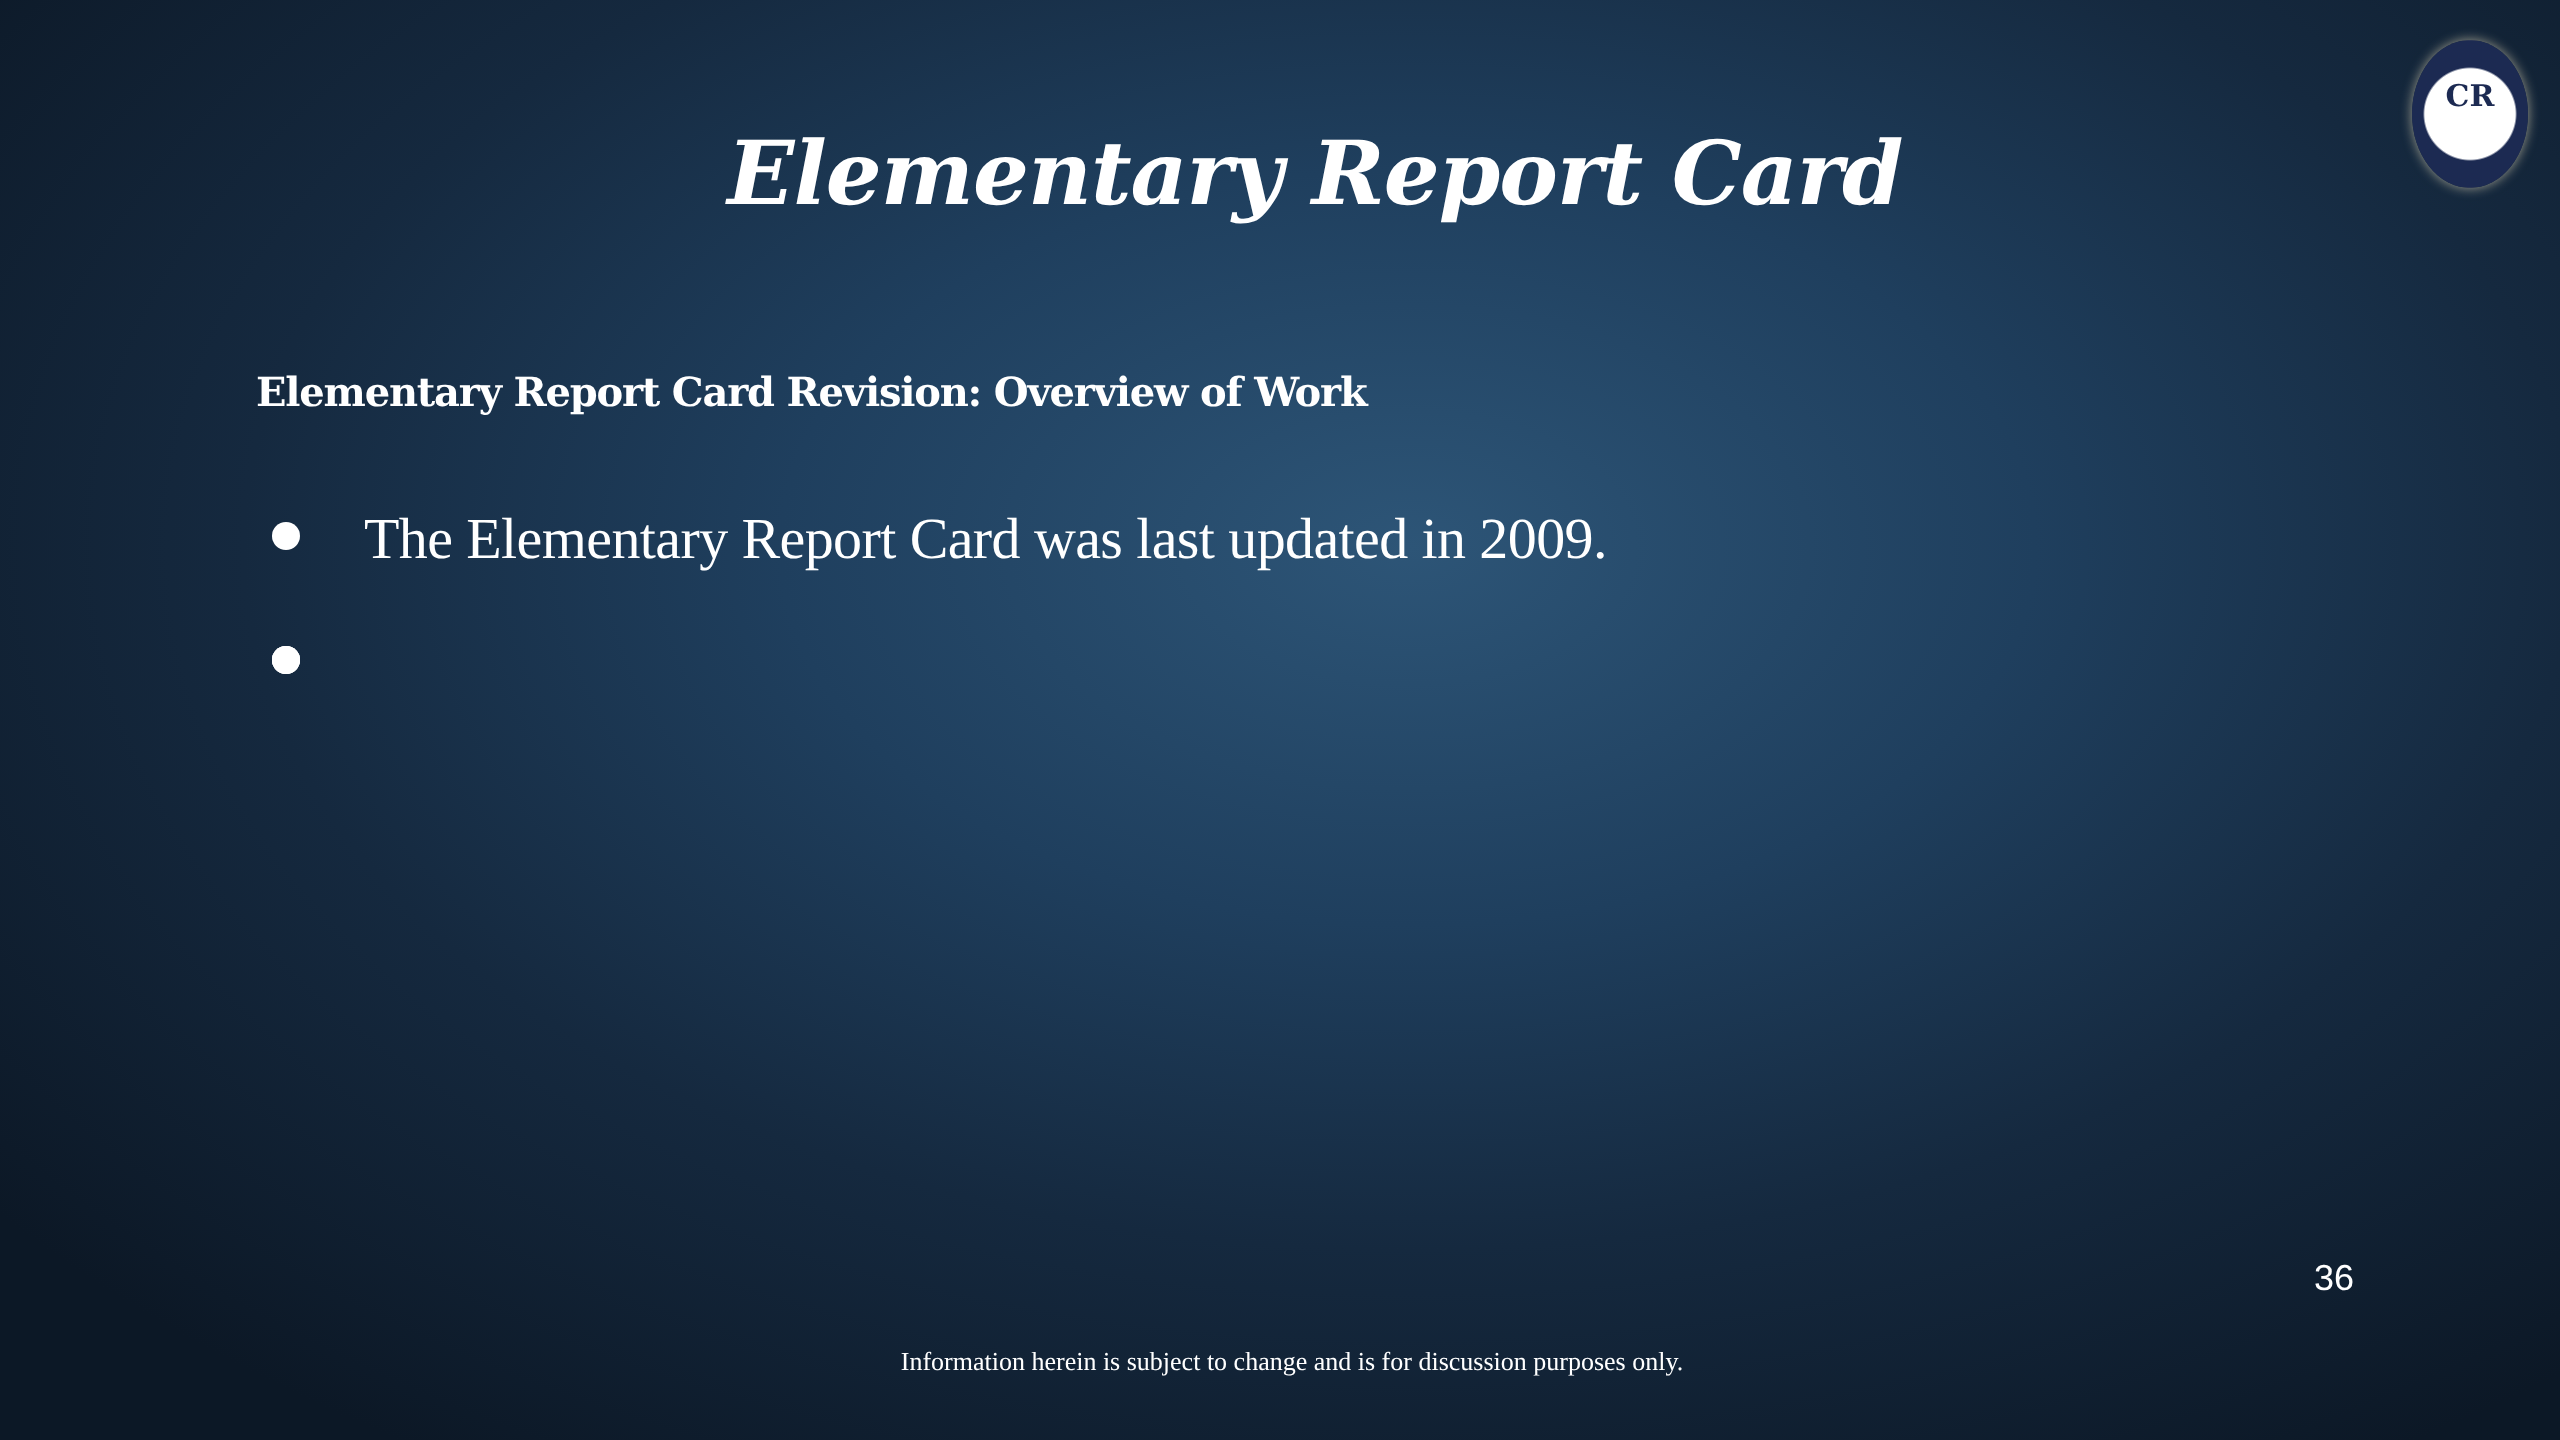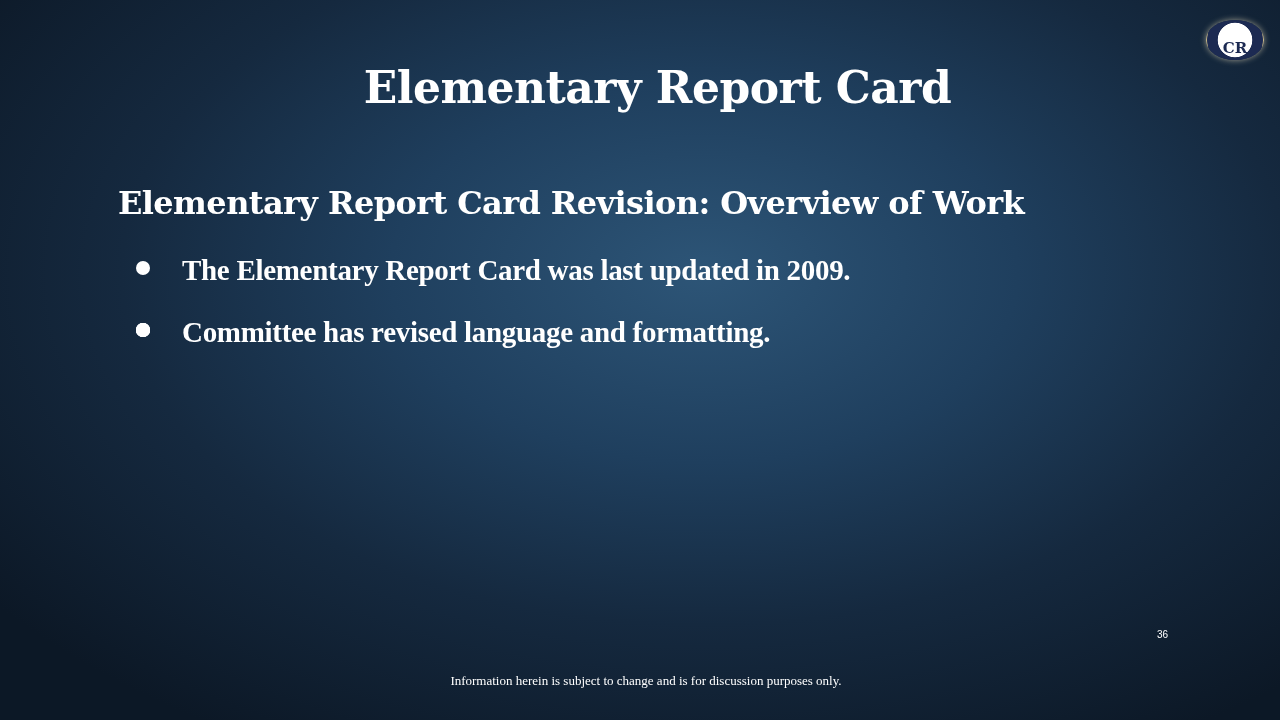--- a/index.html
+++ b/index.html
@@ -5,50 +5,49 @@
   html, body { margin:0; padding:0; }
   body {
     width:1280px; height:720px; overflow:hidden; position:relative;
     background: radial-gradient(ellipse 70% 75% at 55% 38%, #2d5577 0%, #1f3f5e 35%, #15293f 65%, #0c1826 100%);
     font-family: "DejaVu Serif", serif;
     color:#ffffff;
   }
   .title {
     position:absolute; left:0; right:0; top:62px; text-align:center;
     font-family: "DejaVu Serif", serif; font-weight:bold; font-size:44px;
-    padding-left:35px; letter-spacing:-0.5px;
+    padding-left:35px; letter-spacing:-0.5px;font-style:italic;
   }
   .subtitle {
-    position:absolute; left:118px; top:184px;
-    font-family: "DejaVu Serif", serif; font-weight:bold; font-size:32px; letter-spacing:-0.6px;
+    position:absolute; left:128px; top:184px;
+    font-family: "DejaVu Serif", serif; font-weight:bold; font-size:20px; letter-spacing:-0.6px;
   }
   ul.bullets { position:absolute; left:136px; top:248px; margin:0; padding:0; list-style:none; width:920px; }
-  ul.bullets li { position:relative; padding-left:46px; font-size:26px; line-height:44px; margin-bottom:18px; font-weight:700; letter-spacing:-0.3px; font-family:"Liberation Serif", serif; font-size:29px; }
+  ul.bullets li { position:relative; padding-left:46px; font-size:26px; line-height:44px; margin-bottom:18px; font-weight:400; letter-spacing:-0.3px; font-family:"Liberation Serif", serif; font-size:29px; }
   ul.bullets li .dot { position:absolute; left:0; top:13px; width:14px; height:14px; border-radius:50%; background:#fff; }
-  .pagenum { position:absolute; left:1157px; top:629px; font-family:"Liberation Sans", sans-serif; font-size:10px; }
+  .pagenum { position:absolute; left:1157px; top:629px; font-family:"Liberation Sans", sans-serif; font-size:18px; }
   .footer { position:absolute; left:0; right:0; top:673px; text-align:center; font-family:"Liberation Serif", serif; font-size:13px; padding-left:16px; }
   .footer span { position:relative; left:-2px; }
-  .logo { position:absolute; left:1206px; top:20px; width:58px; height:40px; border-radius:50%;
+  .logo { position:absolute; left:1206px; top:20px; width:58px; height:74px; border-radius:50%;
     background: radial-gradient(circle, #ffffff 0%, #ffffff 48%, #1c2a52 50%, #1c2a52 78%, #c9b98a 80%, #efe6c9 100%);
     box-shadow:0 0 6px rgba(255,240,200,0.6);
   }
   .logo .cr { position:absolute; left:0; right:0; top:19px; text-align:center; font-family:"DejaVu Serif", serif; font-weight:bold; font-size:15px; color:#1c2a52; }
 </style>
 </head>
 <body>
 
 <div class="logo">
   <div class="cr">CR</div>
 </div>
 
 <div class="title">Elementary Report Card</div>
 <div class="subtitle">Elementary Report Card Revision: Overview of Work</div>
 
 <ul class="bullets">
   <li><span class="dot"></span><span>The Elementary Report Card was last updated in 2009.</span></li>
   <li><span class="dot"></span></li>
   <li><span class="dot"></span></li>
   <li><span class="dot"></span></li>
-  <li><span class="dot"></span><span>Committee has revised language and formatting.</span></li>
 </ul>
 
 <div class="pagenum">36</div>
 <div class="footer"><span>Information herein is subject to change and is for discussion purposes only.</span></div>
 
 </body></html>

